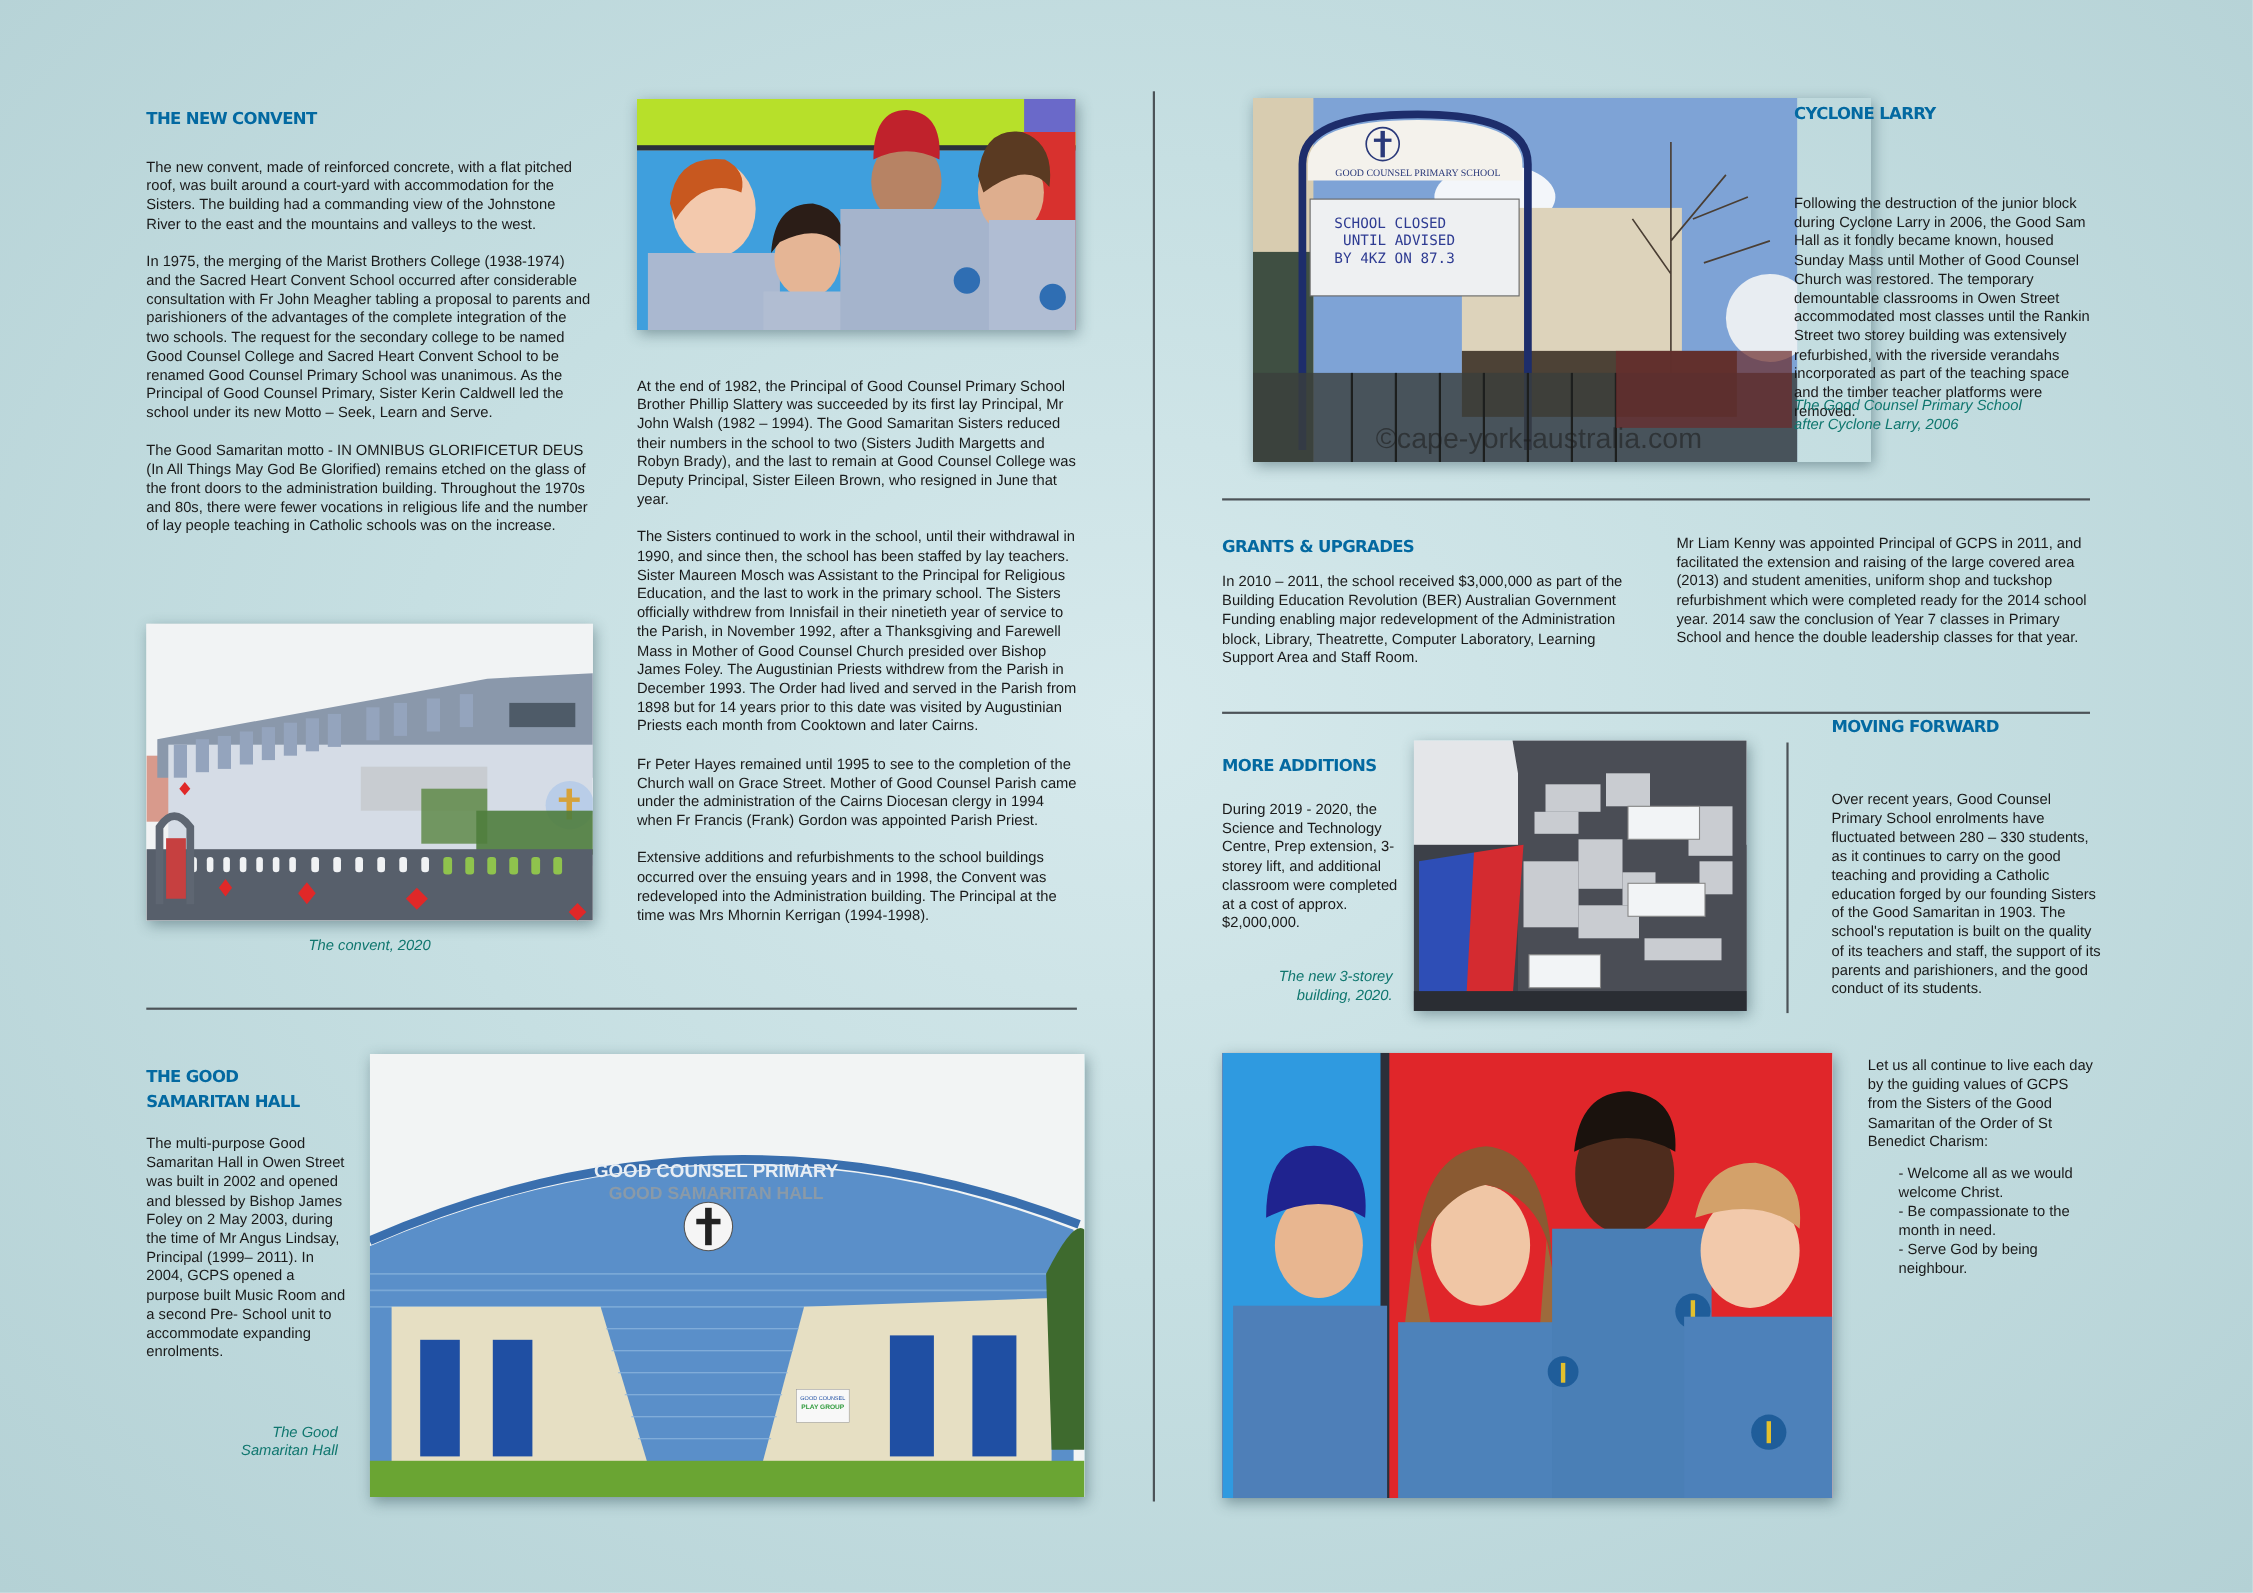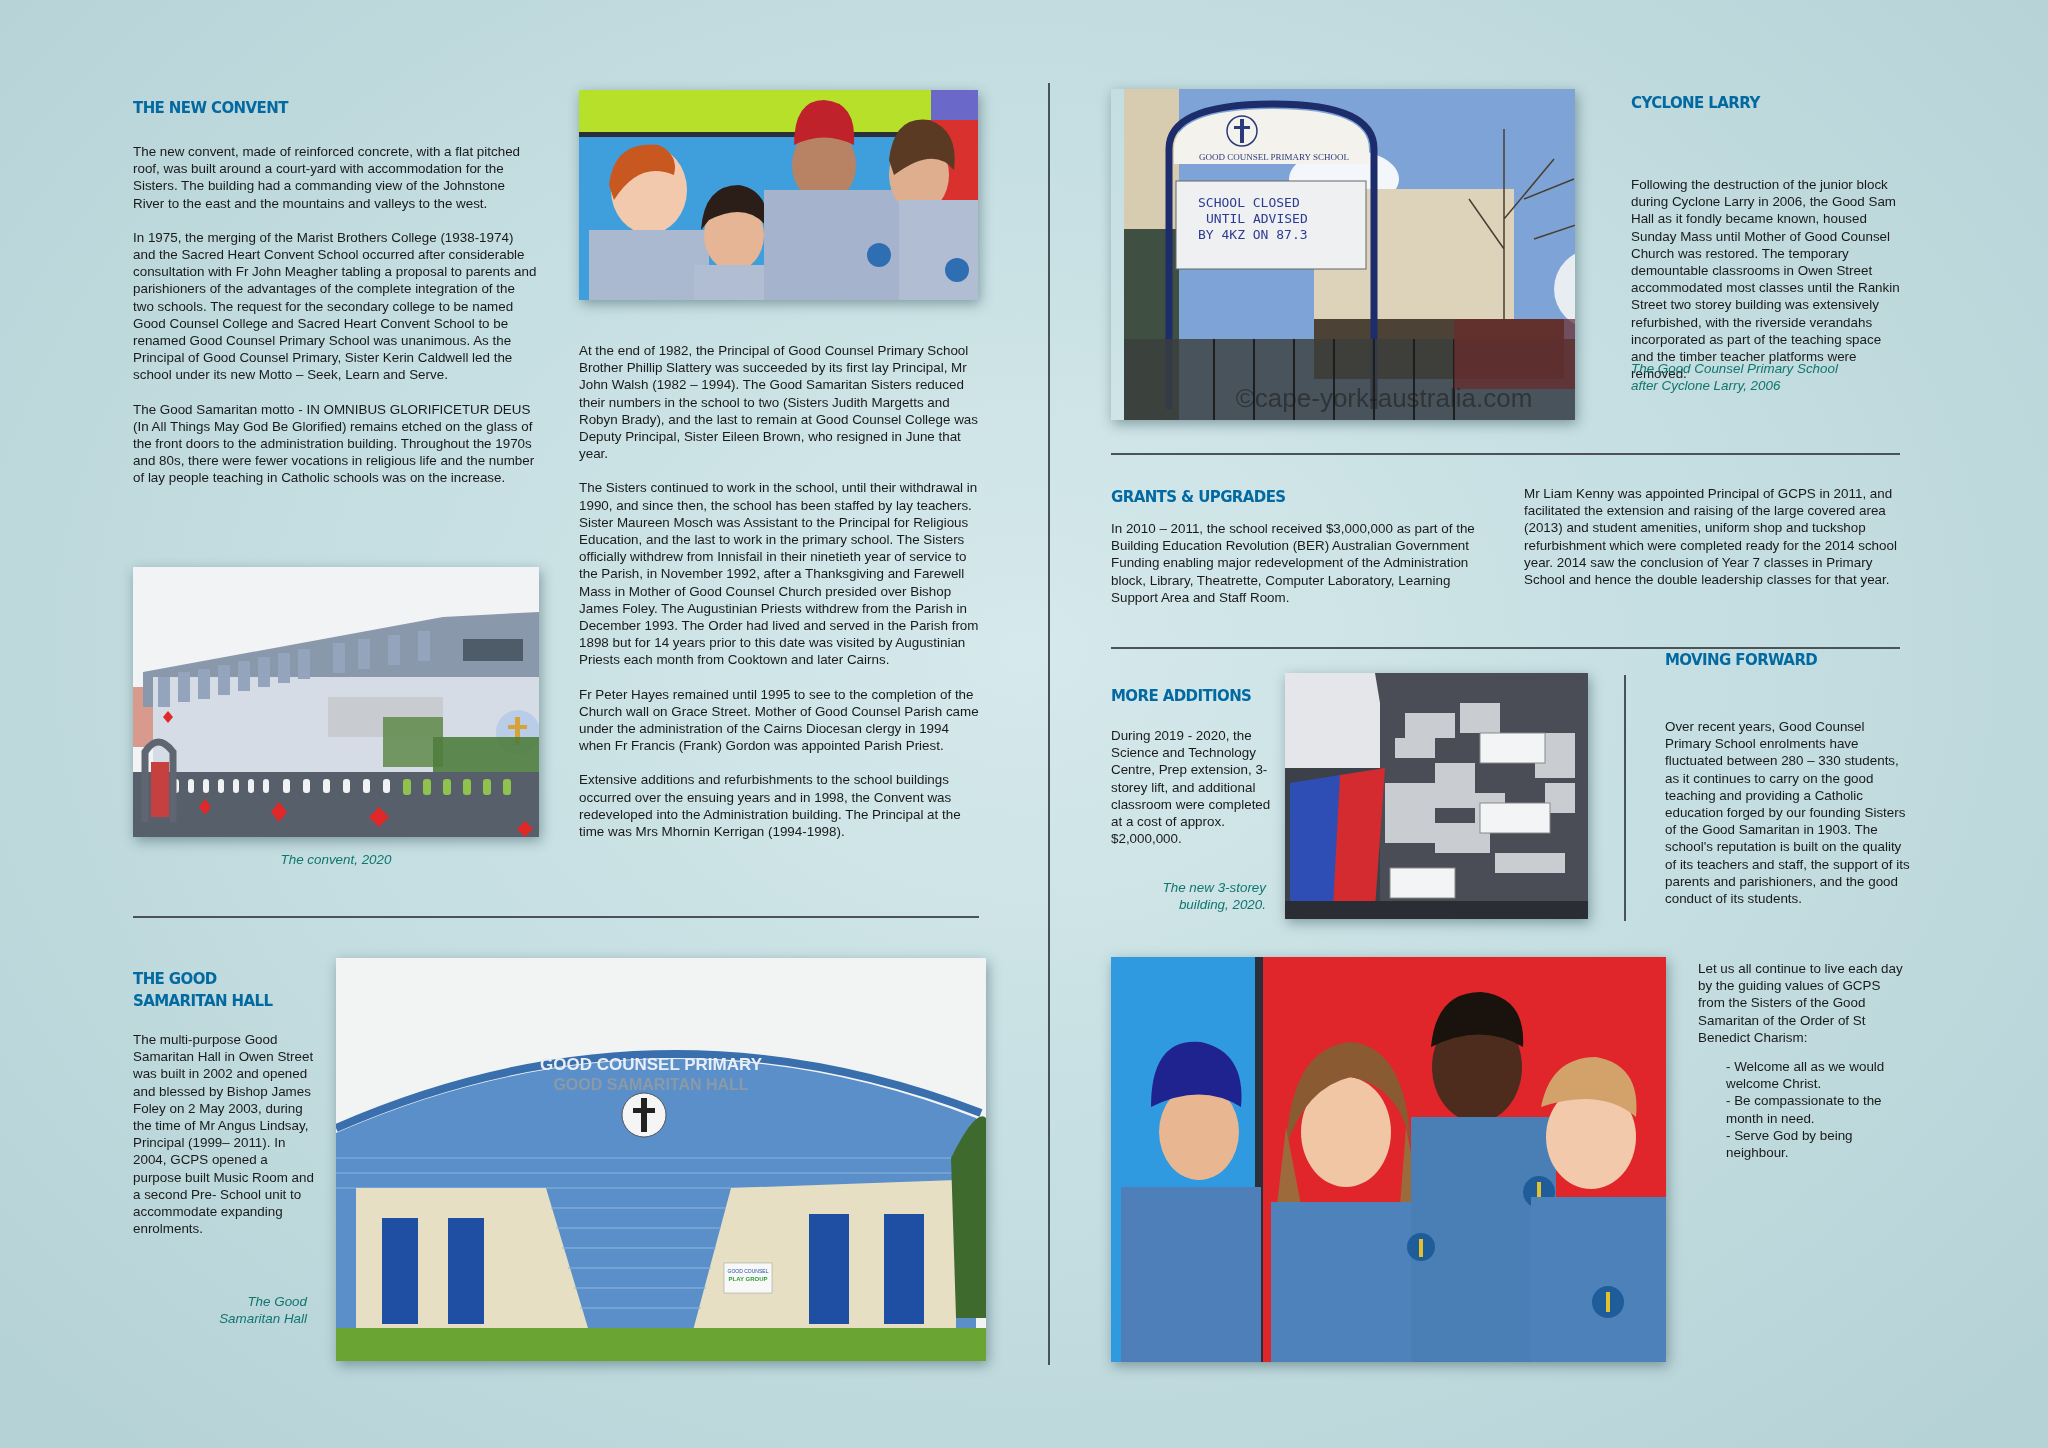--- a/index.html
+++ b/index.html
@@ -184,21 +184,21 @@
       <rect x="388" y="305" width="48" height="30" fill="#f8f8f8" stroke="#999" stroke-width="0.5"></rect>
       <text x="412" y="315" text-anchor="middle" font-size="5" fill="#1f4fa3" font-family="Liberation Sans, sans-serif">GOOD COUNSEL</text>
       <text x="412" y="323" text-anchor="middle" font-size="6" font-weight="bold" fill="#2e9a3b" font-family="Liberation Sans, sans-serif">PLAY GROUP</text>
       <path d="M615,200 Q640,150 650,160 L650,360 L620,360z" fill="#3e6a2e"></path>
       <rect x="0" y="370" width="650" height="33" fill="#6aa533"></rect>
     </svg>
   </div>
 </section>
 
 <section>
-  <div class="photo" style="left:1111px; top:89px; width:451px; height:331px;padding-left:13px;">
+  <div class="photo" style="left:1139px; top:89px; width:562px; height:331px;">
     <svg width="495" height="331" viewBox="0 0 495 331">
       <rect width="495" height="331" fill="#7ea3d6"></rect>
       <ellipse cx="220" cy="90" rx="55" ry="30" fill="#f3f6fa"></ellipse>
       <ellipse cx="470" cy="200" rx="40" ry="40" fill="#e8edf2"></ellipse>
       <rect x="0" y="0" width="55" height="331" fill="#d8ccb0"></rect>
       <rect x="0" y="140" width="55" height="191" fill="#3f4f42"></rect>
       <rect x="190" y="100" width="200" height="180" fill="#ddd3bb"></rect>
       <rect x="190" y="230" width="250" height="60" fill="#4d4236"></rect>
       <g stroke="#4a3e33" stroke-width="1.5" fill="none">
         <path d="M380,40 L380,260 M380,130 L430,70 M380,160 L345,110 M400,110 L450,90 M410,150 L470,130"></path>

